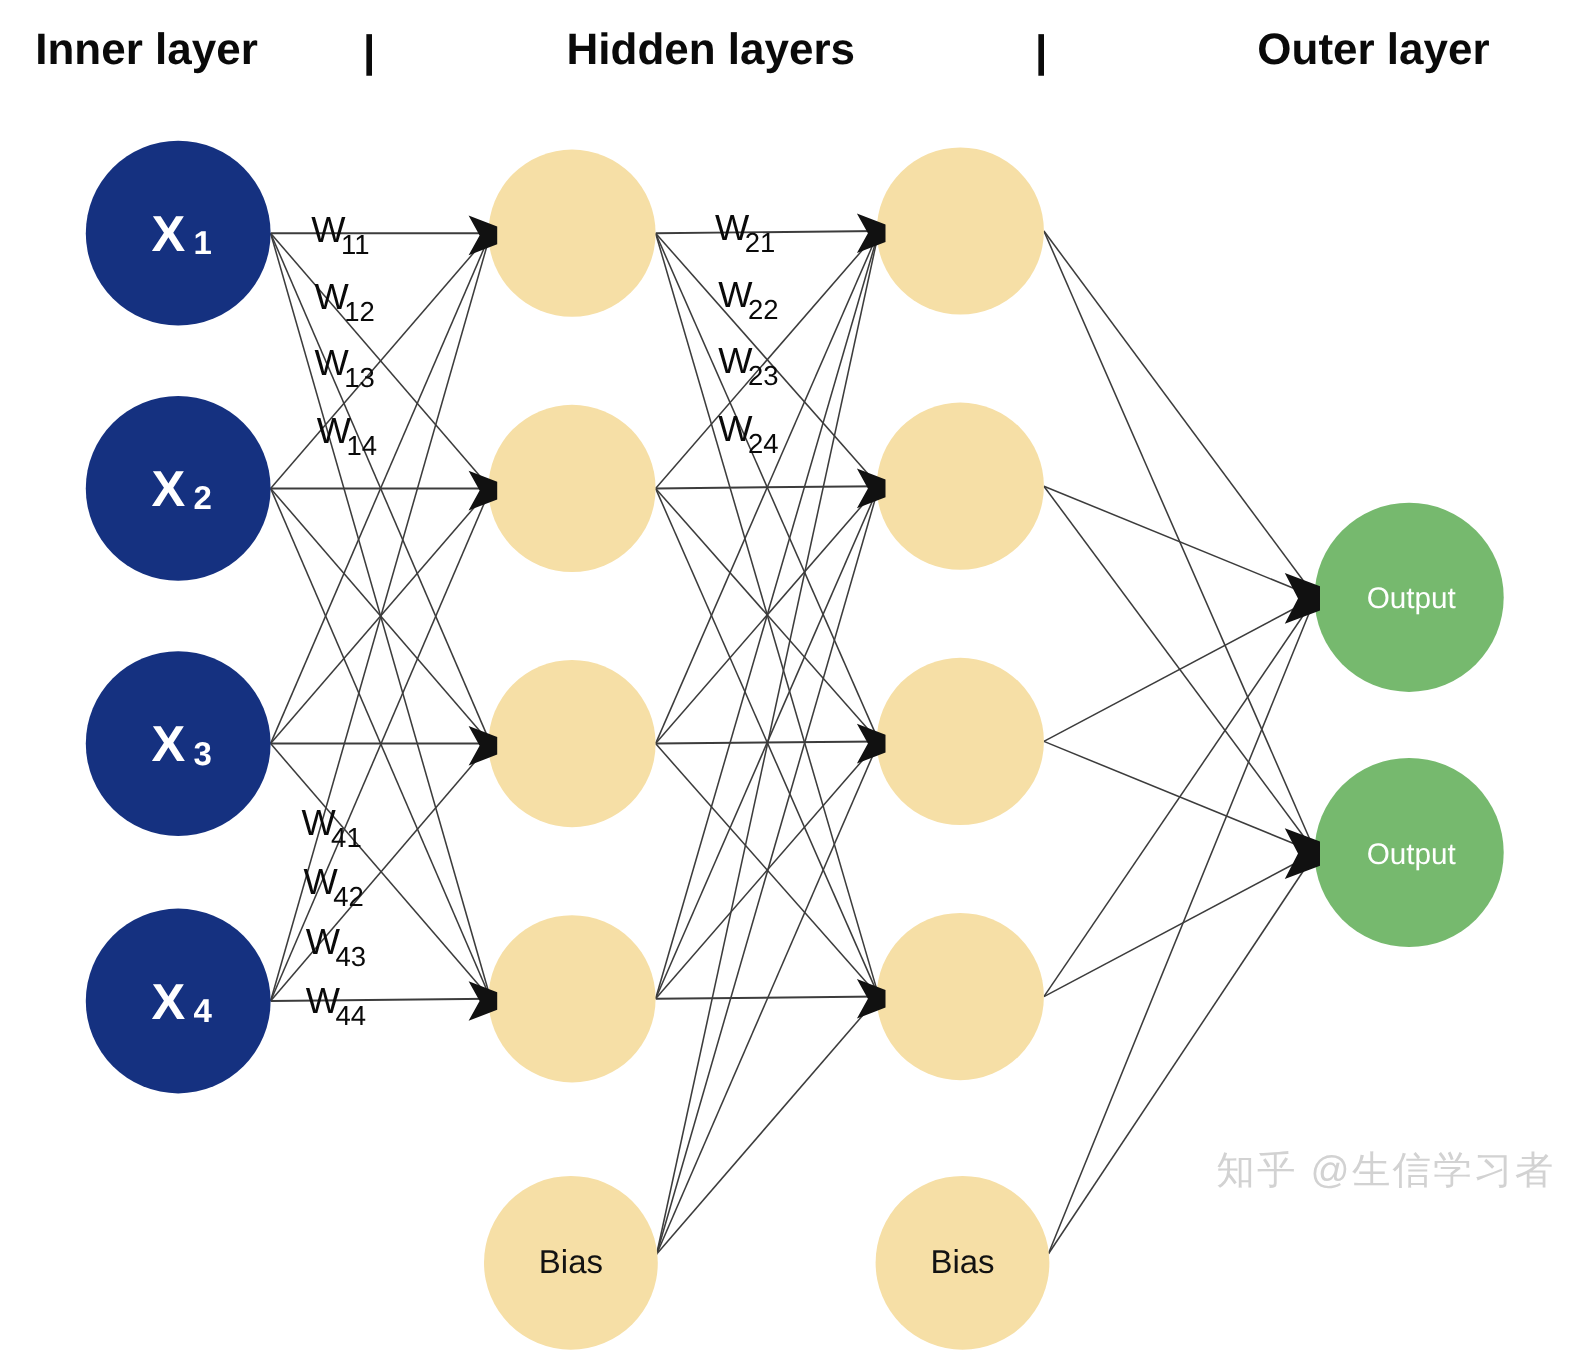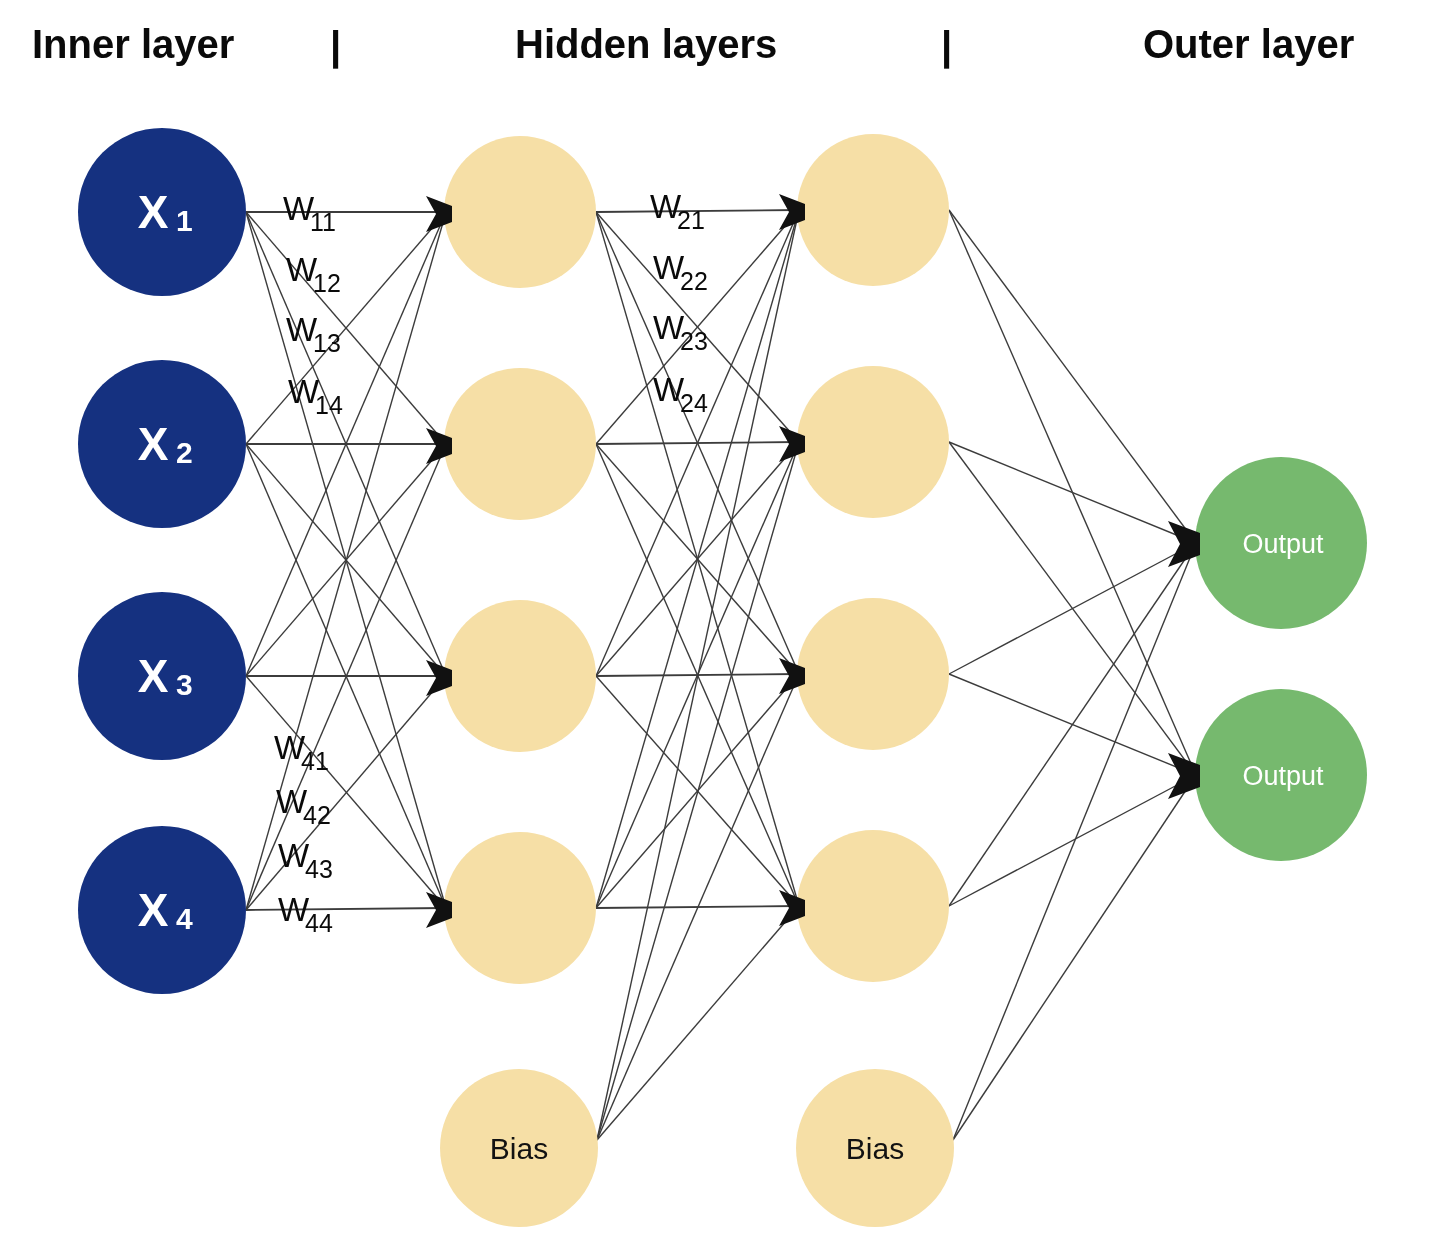--- a/index.html
+++ b/index.html
@@ -311,14 +311,15 @@
         <text class="wlabel-sub" x="680" y="350">23</text>
       </g>
       <g>
         <text class="wlabel-main" x="653" y="401">W</text>
         <text class="wlabel-sub" x="680" y="412">24</text>
       </g>
     </g>
 
   </svg>
 
+  <div class="watermark">知乎 @生信学习者</div>
 
 </div>
 
 </body></html>

